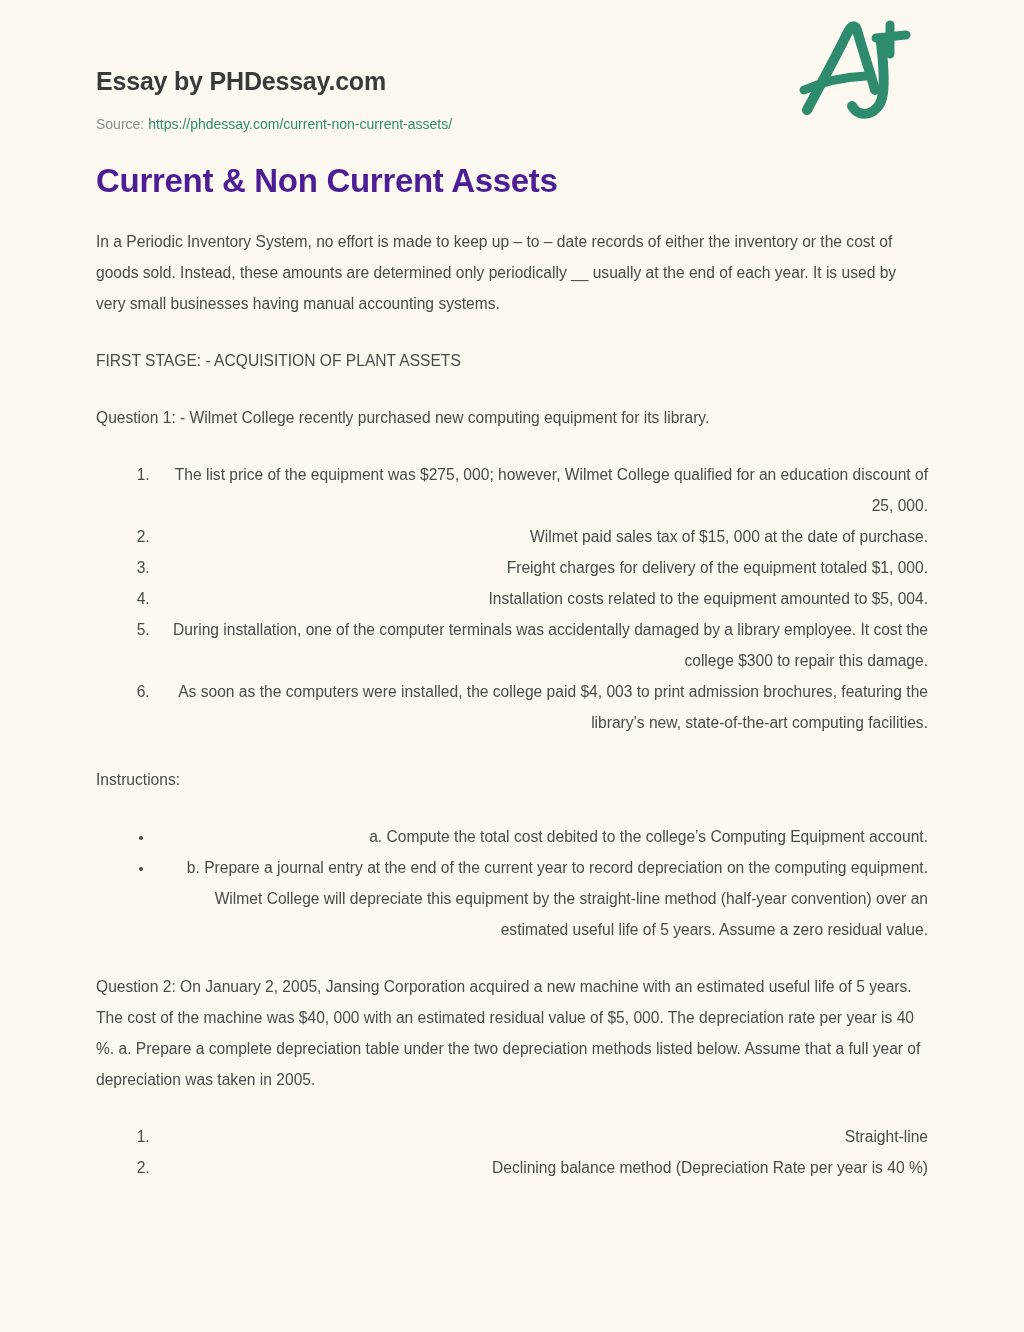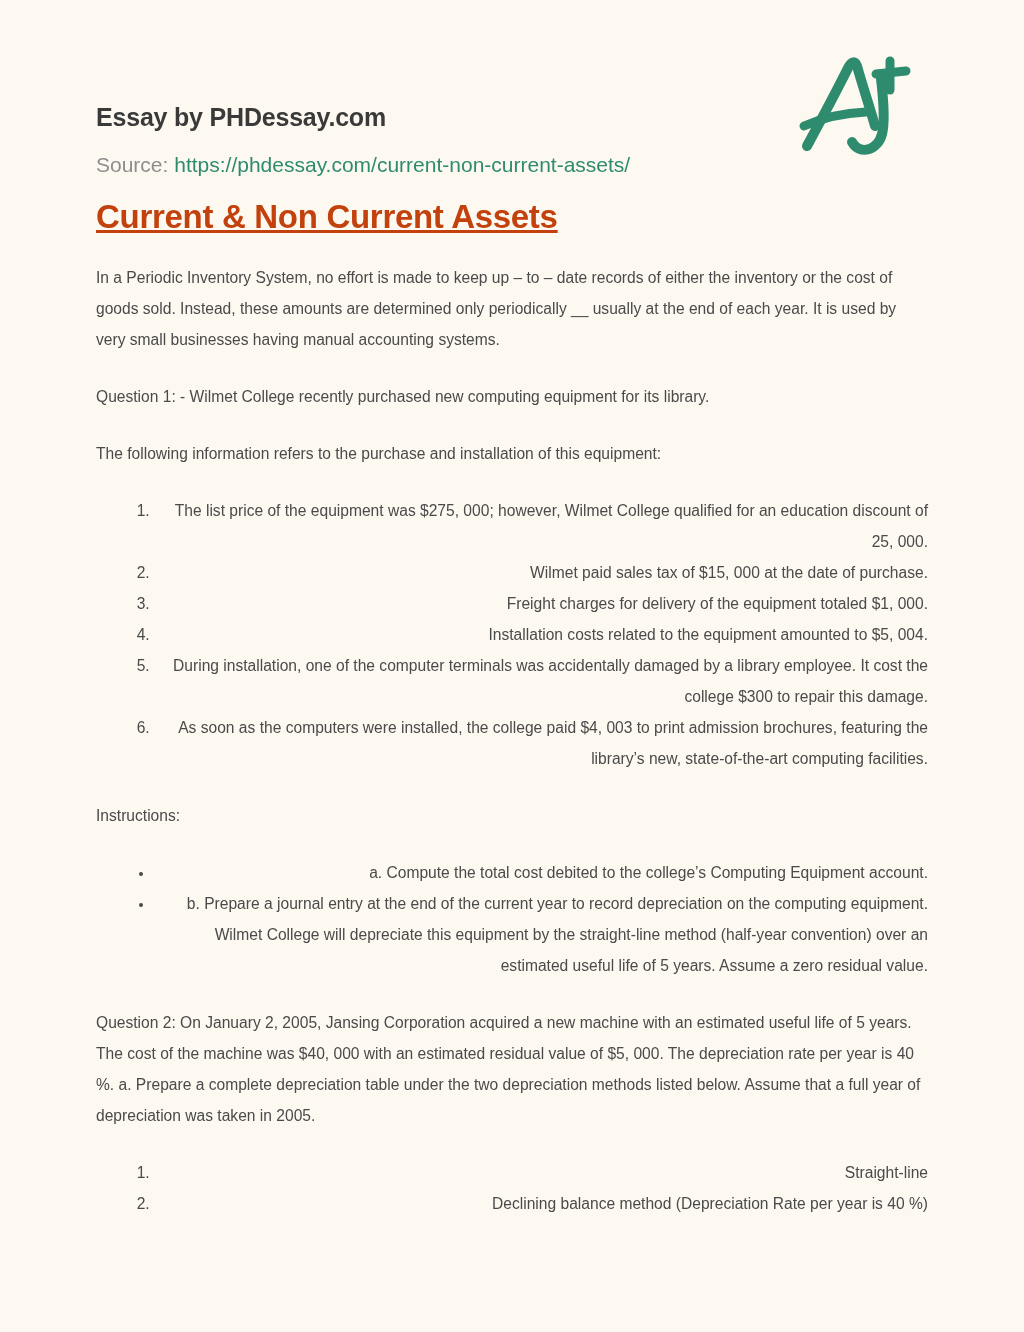--- a/index.html
+++ b/index.html
@@ -22,32 +22,31 @@
     box-sizing: border-box;
     padding: 0 96px;
   }
 
   
   .header {
     position: relative;
     padding-top: 68px;
     height: 120px;
     box-sizing: border-box;
-    margin-top: 36px;
   }
   .brand-line {
     font-size: 25px;
     font-weight: bold;
     color: #3a3a3a;
     letter-spacing: -0.2px;
     line-height: 1.1;
   }
   .source-line {
     margin-top: 20px;
-    font-size: 21px;
+    font-size: 14px;
     color: #8d8d8d;
     line-height: 1.2;
   }
   .source-link {
     color: #2e8b6e;
     text-decoration: none;
   }
 
   .logo {
     position: absolute;
@@ -57,24 +56,23 @@
     height: 140px;
   }
   .logo svg { display: block; width: 150px; height: 140px; }
 
   
   .article-title {
     margin: 0;
     padding-top: 42px;
     font-size: 33px;
     font-weight: bold;
-    color: #c2410c;
+    color: #4c1d95;
     letter-spacing: -0.3px;
     line-height: 1.15;
-    text-decoration: underline;
   }
 
   .body-copy {
     margin-top: 26px;
     color: #4a4a4a;
     font-size: 15.6px;
     line-height: 31px;
   }
 
   .body-copy p {
@@ -129,24 +127,24 @@
     </div>
   </div>
 
   <h1 class="article-title">Current &amp; Non Current Assets</h1>
 
   <div class="body-copy">
 
 
     <p>In a Periodic Inventory System, no effort is made to keep up – to – date records of either the inventory or the cost of goods sold. Instead, these amounts are determined only periodically __ usually at the end of each year. It is used by very small businesses having manual accounting systems.</p>
 
+    <p>FIRST STAGE: - ACQUISITION OF PLANT ASSETS</p>
 
     <p>Question 1: - Wilmet College recently purchased new computing equipment for its library.</p>
 
-    <p>The following information refers to the purchase and installation of this equipment:</p>
 
     <ol>
       <li>The list price of the equipment was $275, 000; however, Wilmet College qualified for an education discount of 25, 000.</li>
       <li>Wilmet paid sales tax of $15, 000 at the date of purchase.</li>
       <li>Freight charges for delivery of the equipment totaled $1, 000.</li>
       <li> Installation costs related to the equipment amounted to $5, 004.</li>
       <li>During installation, one of the computer terminals was accidentally damaged by a library employee. It cost the college $300 to repair this damage.</li>
       <li>As soon as the computers were installed, the college paid $4, 003 to print admission brochures, featuring the library’s new, state-of-the-art computing facilities.</li>
     </ol>
 

